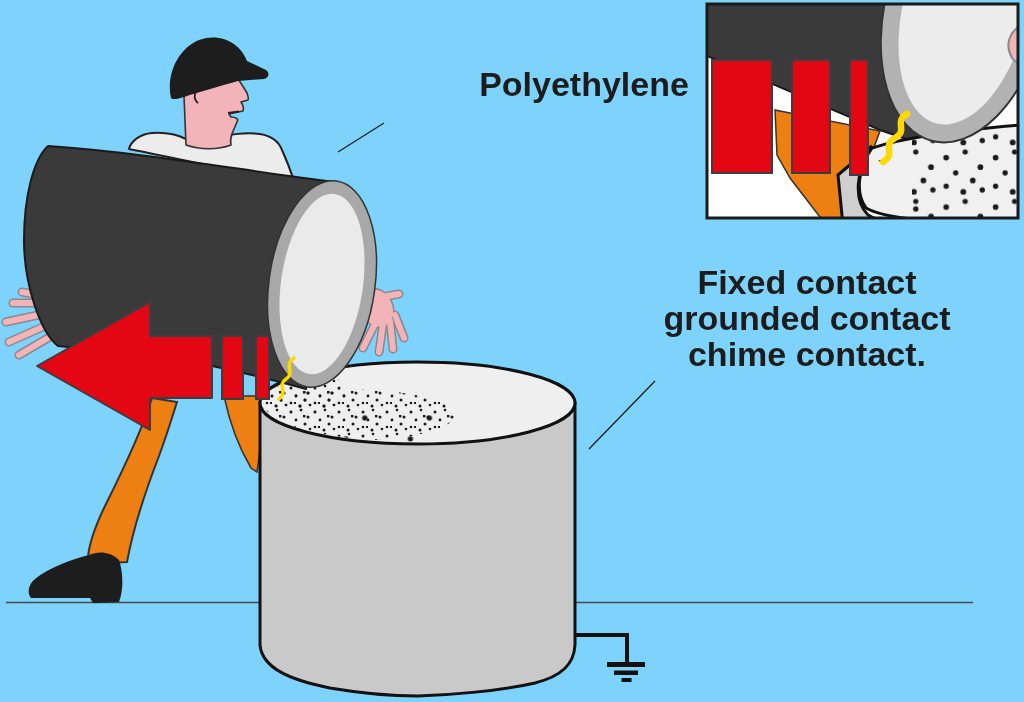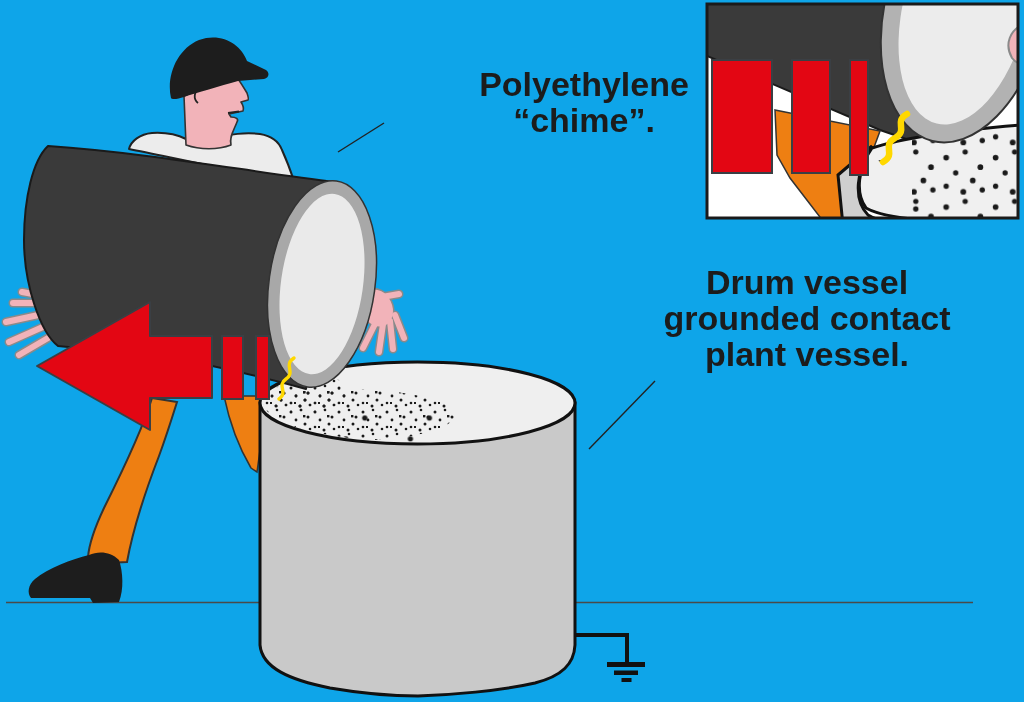--- a/index.html
+++ b/index.html
@@ -1,16 +1,16 @@
 <!DOCTYPE html>
 <html><head>
 <meta charset="utf-8">
 <style>
   html,body{margin:0;padding:0;background:#fff;}
-  .stage{position:relative;width:1024px;height:702px;background:#0ea5e9;overflow:hidden;
+  .stage{position:relative;width:1024px;height:702px;background:#7dd3fc;overflow:hidden;
          font-family:"Liberation Sans",sans-serif;}
   .stage svg{position:absolute;left:0;top:0;}
   .label{position:absolute;text-align:center;font-weight:bold;font-size:34px;
          line-height:36px;color:#1c1c1c;letter-spacing:0px;}
   .label div{white-space:nowrap;}
 </style>
 </head>
 <body>
 
 <div class="stage">
@@ -173,20 +173,19 @@
       <ellipse cx="965" cy="10" rx="62" ry="117" transform="rotate(14 965 10)" fill="#ececec"></ellipse>
       <path d="M907,114 C893,122 909,130 895,138 C881,146 897,154 883,162" fill="none" stroke="#ffd800" stroke-width="6.5" stroke-linecap="round"></path>
       <path d="M1024,24 C1010,30 1004,44 1012,58 C1015,62 1020,64 1024,64 Z" fill="#f2b3b9" stroke="#8a8a8a" stroke-width="2"></path>
     </g>
     <rect x="707" y="4" width="311" height="214" fill="none" stroke="#1a1a1a" stroke-width="3"></rect>
   </g>
 </svg>
 
 <div class="label" style="left:394px;top:66px;width:380px;">
   <div>Polyethylene</div>
-  <div>“chime”.</div>
 </div>
 <div class="label" style="left:617px;top:264px;width:380px;">
-  <div>Drum vessel</div>
+  <div>Fixed contact</div>
   <div>grounded contact</div>
-  <div>plant vessel.</div>
+  <div>chime contact.</div>
 </div>
 </div>
 
 </body></html>

